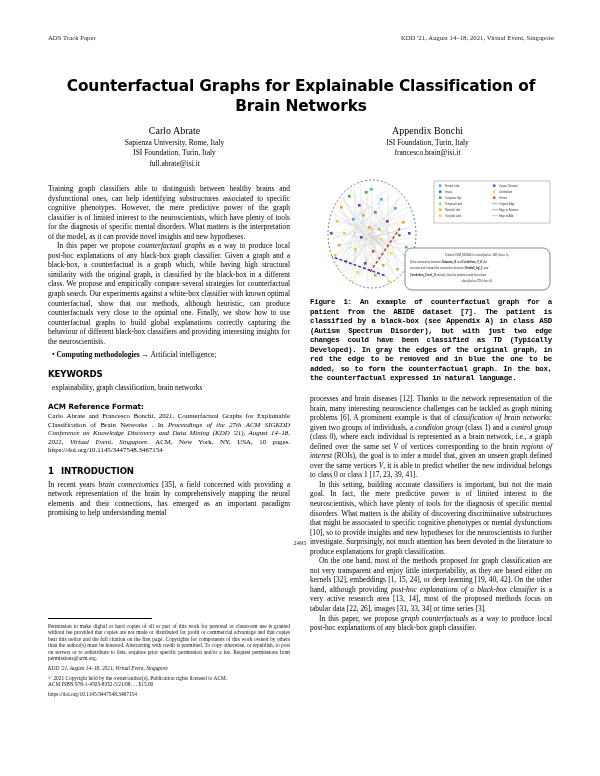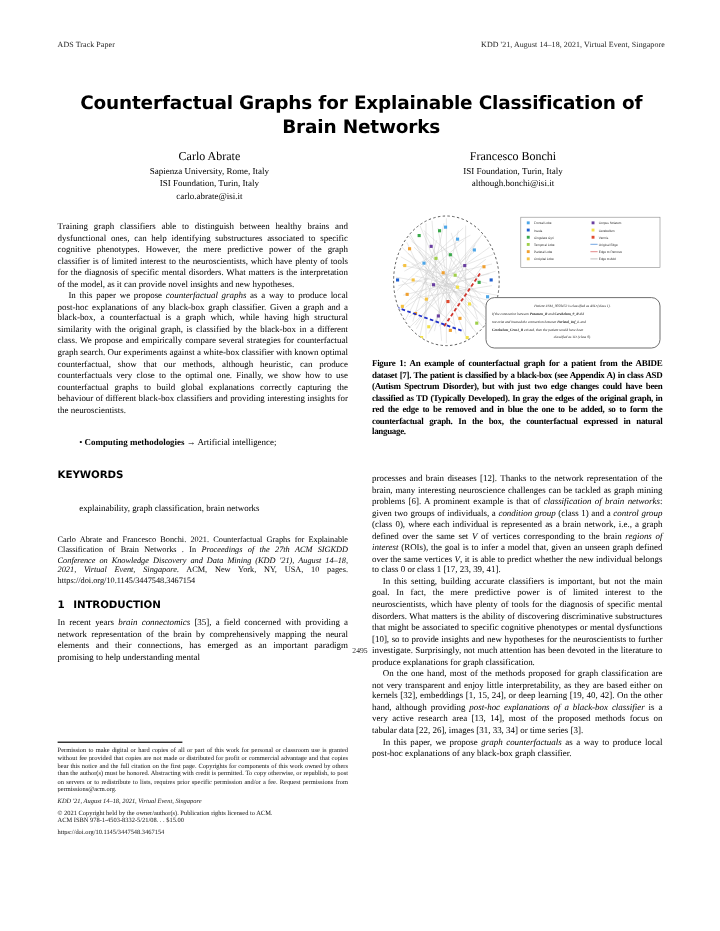--- a/index.html
+++ b/index.html
@@ -105,21 +105,21 @@
     letter-spacing: -0.1px;
   }
   h2.numsec .num { display: inline-block; width: 13px; }
 
   p.para {
     margin: 0;
     text-indent: 9px;
   }
   p.para.noindent { text-indent: 0; }
   p.plain {
-    margin: 18px;
+    margin: 4px;
     text-indent: 0;
   }
   .it { font-style: italic; }
   .bd { font-weight: bold; }
 
   h3.refhead {
     font-family: "DejaVu Sans", sans-serif;
     font-weight: bold;
     font-size: 7.2px;
     margin: 9px 0 1px 0;
@@ -160,21 +160,21 @@
     position: relative;
     width: 242px;
     height: 118px;
     overflow: hidden;
   }
   .figcaption {
     font-size: 7.45px;
     line-height: 9.55px;
     text-align: justify;
     font-weight: bold;
-    font-family: Liberation Serif, serif;
+    font-family: Liberation Mono, monospace;
     letter-spacing: -0.25px;
     margin-top: 4px;
   }
 
   
   .pagenum {
     position: absolute;
     bottom: 18px;
     left: 0;
     width: 600px;
@@ -195,39 +195,40 @@
 
   <div class="titleblock">
     <div class="paper-title">Counterfactual Graphs for Explainable Classification of Brain Networks</div>
   </div>
 
   <div class="authors">
     <div class="author">
       <div class="name">Carlo Abrate</div>
       <div class="aff">Sapienza University, Rome, Italy</div>
       <div class="aff">ISI Foundation, Turin, Italy</div>
-      <div class="email">carlo.abrate@isi.it</div>
+      <div class="email">full.abrate@isi.it</div>
     </div>
     <div class="author">
-      <div class="name">Francesco Bonchi</div>
+      <div class="name">Appendix Bonchi</div>
       <div class="aff">ISI Foundation, Turin, Italy</div>
-      <div class="email">although.bonchi@isi.it</div>
+      <div class="email">francesco.brain@isi.it</div>
     </div>
   </div>
 
   <div class="col col-left">
 
     <p class="para noindent"><span>Training graph classifiers able to distinguish between healthy brains and dysfunctional ones, can help identifying substructures associated to specific cognitive phenotypes. However, the mere predictive power of the graph classifier is of limited interest to the neuroscientists, which have plenty of tools for the diagnosis of specific mental disorders. What matters is the interpretation of the model, as it can provide novel insights and new hypotheses.</span></p>
     <p class="para"><span>In this paper we propose </span><span class="it">counterfactual graphs</span><span> as a way to produce local post-hoc explanations of any black-box graph classifier. Given a graph and a black-box, a counterfactual is a graph which, while having high structural similarity with the original graph, is classified by the black-box in a different class. We propose and empirically compare several strategies for counterfactual graph search. Our experiments against a white-box classifier with known optimal counterfactual, show that our methods, although heuristic, can produce counterfactuals very close to the optimal one. Finally, we show how to use counterfactual graphs to build global explanations correctly capturing the behaviour of different black-box classifiers and providing interesting insights for the neuroscientists.</span></p>
 
     <p class="plain"><span>•</span>&nbsp;<span class="bd">Computing methodologies</span>&nbsp;<span>→</span><span> Artificial intelligence;</span></p>
 
     <h2 class="sec spaced">KEYWORDS</h2>
     <p class="plain">explainability, graph classification, brain networks</p>
 
+    <h3 class="refhead">ACM Reference Format:</h3>
     <div class="refblock"><span>Carlo Abrate and Francesco Bonchi. 2021. Counterfactual Graphs for Explainable Classification of Brain Networks . In </span><span class="it">Proceedings of the 27th ACM SIGKDD Conference on Knowledge Discovery and Data Mining (KDD '21), August 14–18, 2021, Virtual Event, Singapore.</span><span> ACM, New York, NY, USA, 10 pages. https://doi.org/10.1145/3447548.3467154</span></div>
 
     <h2 class="numsec"><span class="num">1</span><span>INTRODUCTION</span></h2>
     <p class="para noindent"><span>In recent years </span><span class="it">brain connectomics</span><span> [35], a field concerned with providing a network representation of the brain by comprehensively mapping the neural elements and their connections, has emerged as an important paradigm promising to help understanding mental</span></p>
   </div>
 
   <div class="copyright">
     <div class="rule"></div>
     <p>Permission to make digital or hard copies of all or part of this work for personal or classroom use is granted without fee provided that copies are not made or distributed for profit or commercial advantage and that copies bear this notice and the full citation on the first page. Copyrights for components of this work owned by others than the author(s) must be honored. Abstracting with credit is permitted. To copy otherwise, or republish, to post on servers or to redistribute to lists, requires prior specific permission and/or a fee. Request permissions from permissions@acm.org.</p>
     <p class="gap it">KDD '21, August 14–18, 2021, Virtual Event, Singapore</p>

